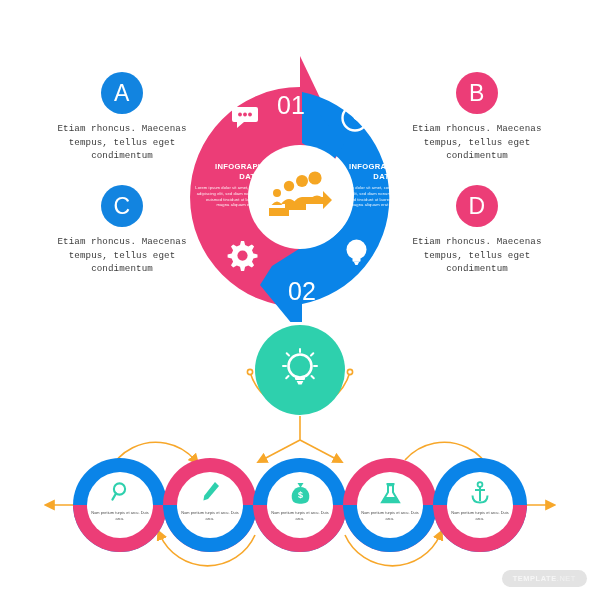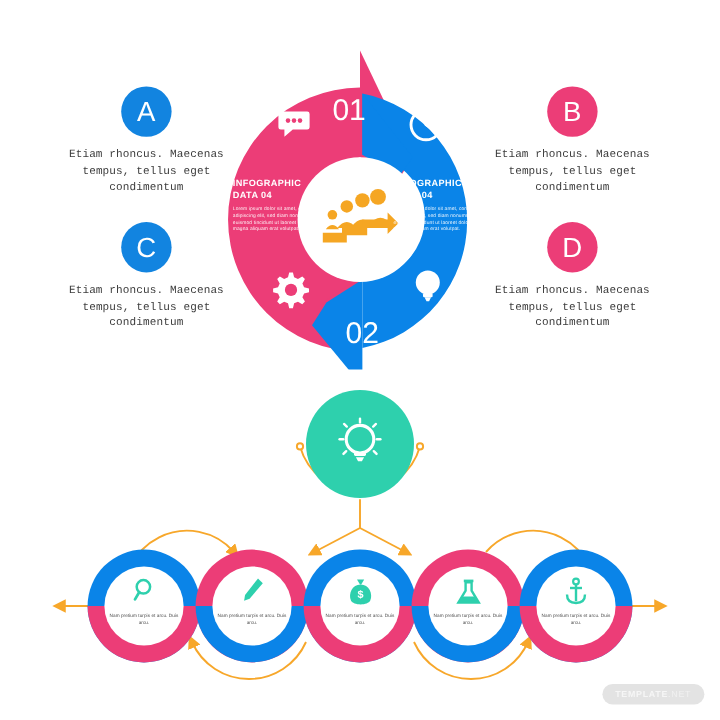--- a/index.html
+++ b/index.html
@@ -51,27 +51,27 @@
     font-family: Liberation Mono, monospace;
   }
 
   #label-a { left: 57px;  top: 72px; }
   #label-c { left: 57px;  top: 185px; }
   #label-b { left: 412px; top: 72px; }
   #label-d { left: 412px; top: 185px; }
 
   #wheel-wrap {
     position: absolute;
-    left: 180px; top: 28px;
+    left: 180px; top: 42px;
     width: 240px; height: 280px;
   }
 
   .wheel-txt {
     position: absolute;
-    text-align: left;
+    text-align: right;
     pointer-events: none;
   }
   .wheel-title {
     font-size: 7.6px;
     font-weight: 700;
     letter-spacing: 0.35px;
     line-height: 1.3;
     color: #ffffff;
   }
   .wheel-body {

